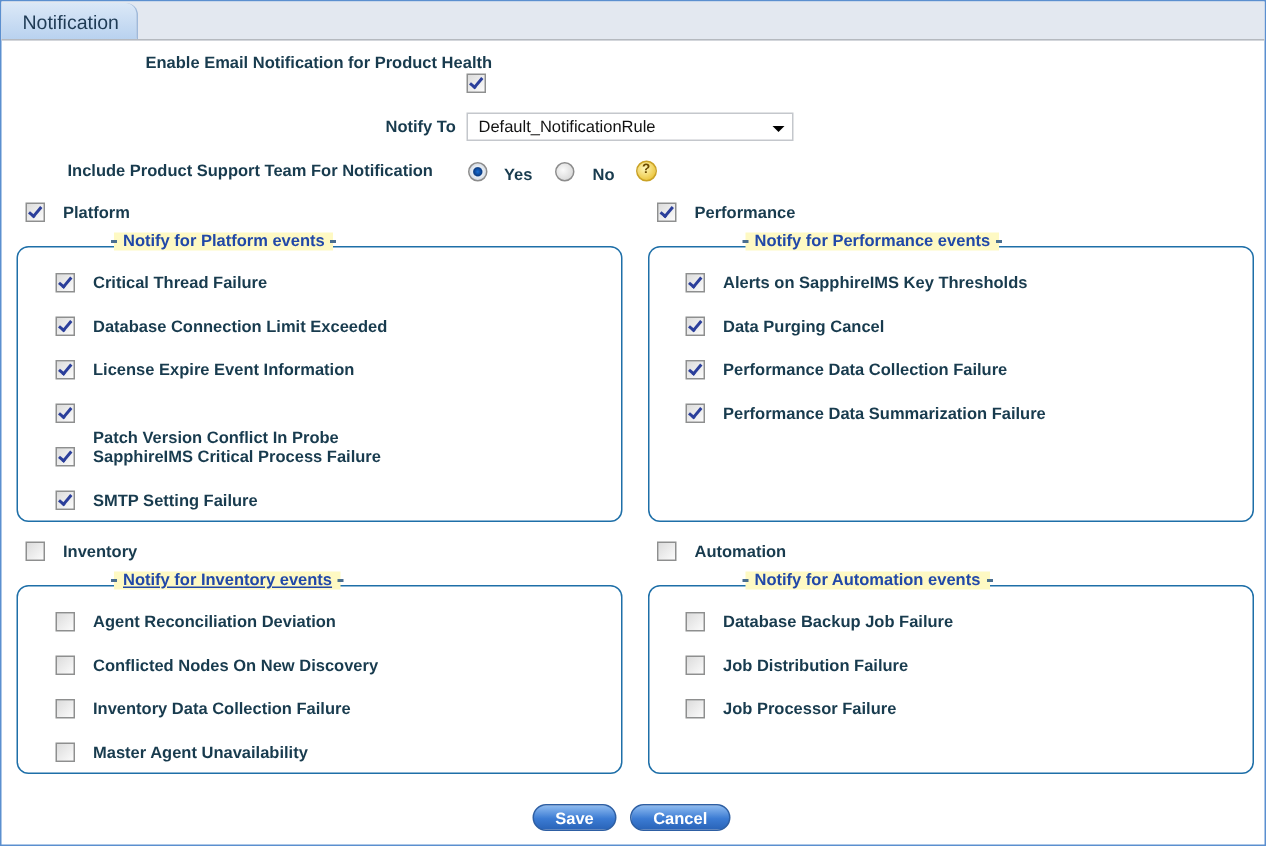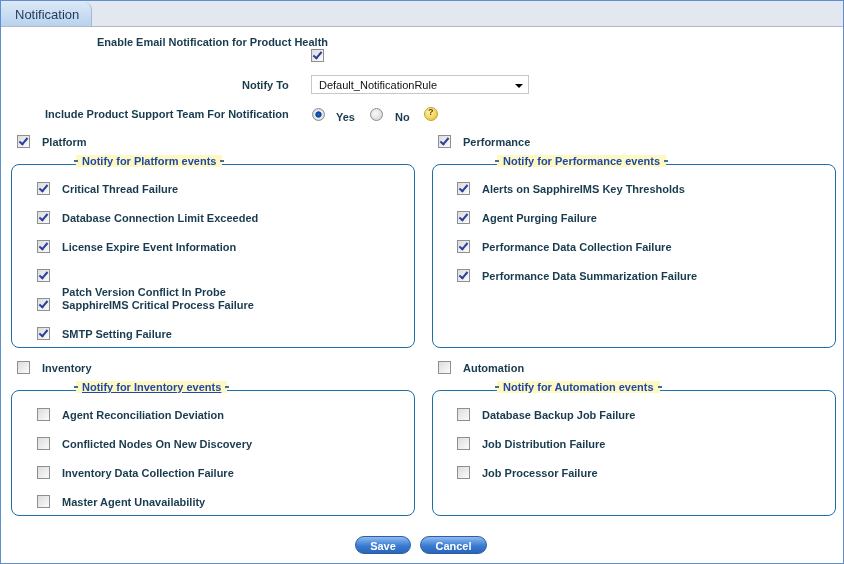--- a/index.html
+++ b/index.html
@@ -32,21 +32,21 @@
   <div class="tabbar">
     <div class="tab">
         <span>Notification</span>
       </div>
   </div>
 </div>
 
 <span class="lbl" style="left:62px;top:36px;margin-left:35px;">Enable Email Notification for Product Health</span>
 <div class="cb checked" style="left:311px;top:49px;"></div>
 
-<span class="lbl" style="left:242px;top:79px;">Notify To</span>
+<span class="lbl" style="left:257px;top:79px;">Notify To</span>
 <div class="select">
   <span>Default_NotificationRule</span>
   <div class="arrow"></div>
 </div>
 
 <span class="lbl" style="left:45px;top:108px;">Include Product Support Team For Notification</span>
 <div class="radio on" style="left:312px;top:108px;"></div>
 <span class="lbl" style="left:336px;top:111px;">Yes</span>
 <div class="radio" style="left:370px;top:108px;"></div>
 <span class="lbl" style="left:395px;top:111px;">No</span>
@@ -71,21 +71,21 @@
 <div class="cb checked" style="left:37px;top:327px;"></div>
 <span class="lbl" style="left:62px;top:328px;">SMTP Setting Failure</span>
 
 <div class="cb checked" style="left:438px;top:135px;"></div>
 <span class="lbl" style="left:463px;top:136px;">Performance</span>
 <div class="box" style="left:432px;top:164px;width:404px;height:184px;"></div>
 <span class="legend" style="left:497px;top:155px;">Notify for Performance events</span>
 <div class="cb checked" style="left:457px;top:182px;"></div>
 <span class="lbl" style="left:482px;top:183px;">Alerts on SapphireIMS Key Thresholds</span>
 <div class="cb checked" style="left:457px;top:211px;"></div>
-<span class="lbl" style="left:482px;top:212px;">Agent Purging Failure</span>
+<span class="lbl" style="left:482px;top:212px;">Data Purging Cancel</span>
 <div class="cb checked" style="left:457px;top:240px;"></div>
 <span class="lbl" style="left:482px;top:241px;">Performance Data Collection Failure</span>
 <div class="cb checked" style="left:457px;top:269px;"></div>
 <span class="lbl" style="left:482px;top:270px;">Performance Data Summarization Failure</span>
 
 <div class="cb" style="left:17px;top:361px;"></div>
 <span class="lbl" style="left:42px;top:362px;">Inventory</span>
 <div class="box" style="left:11px;top:390px;width:404px;height:126px;"></div>
 <span class="legend" style="left:76px;top:381px;text-decoration:underline;">Notify for Inventory events</span>
 <div class="cb" style="left:37px;top:408px;"></div>

